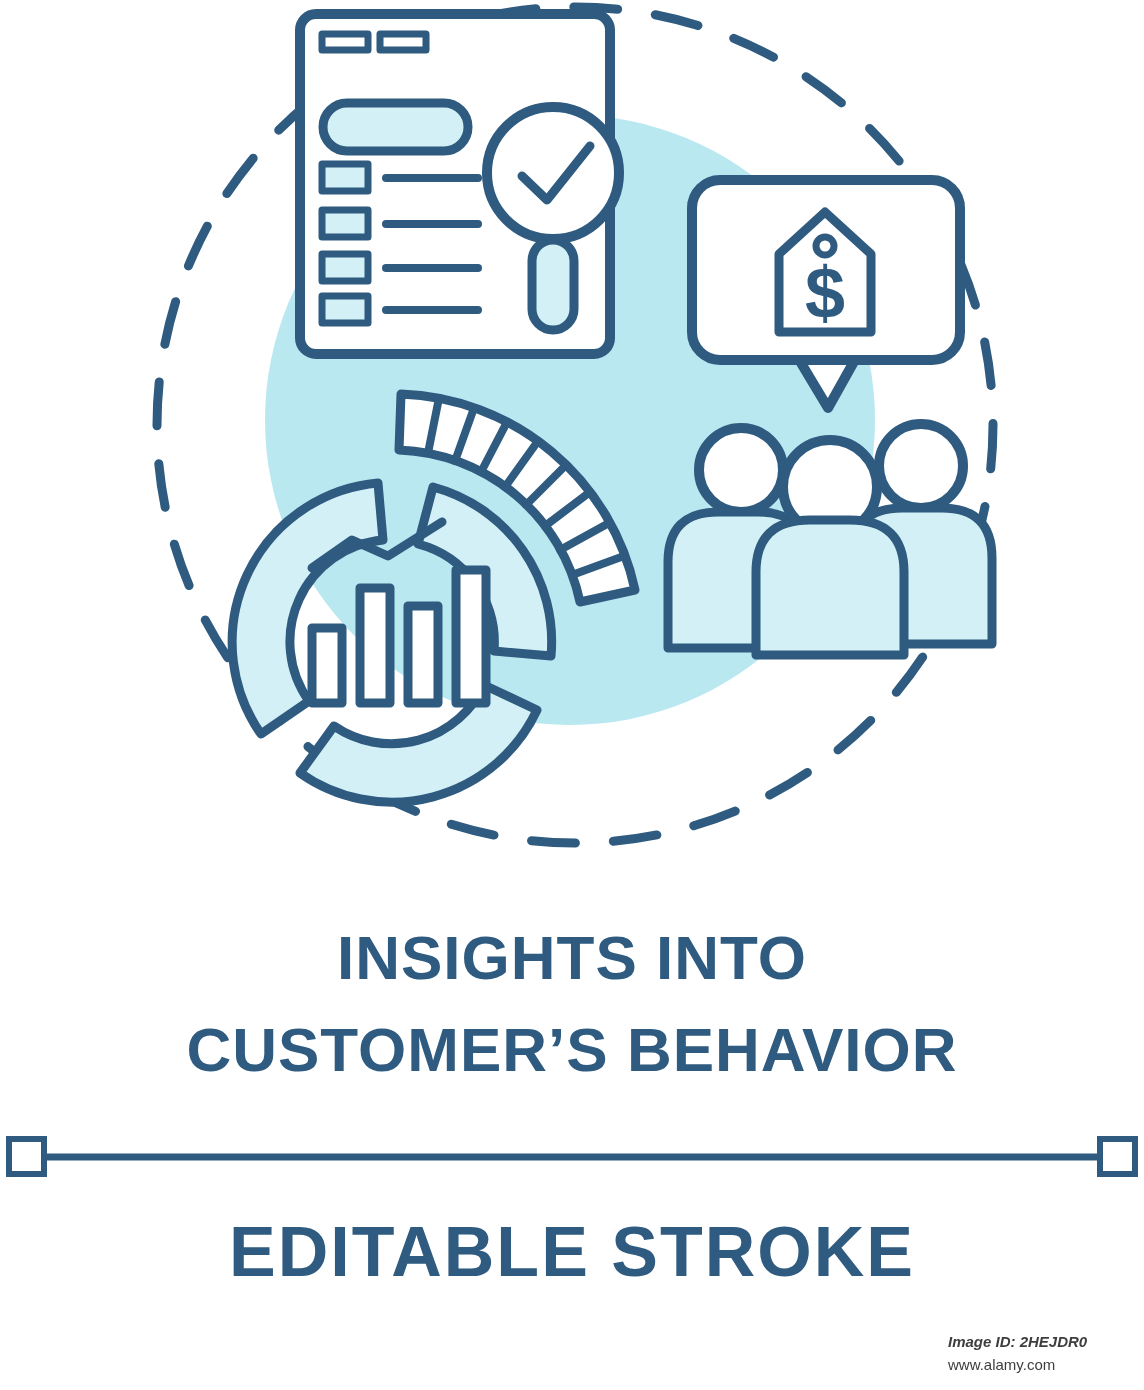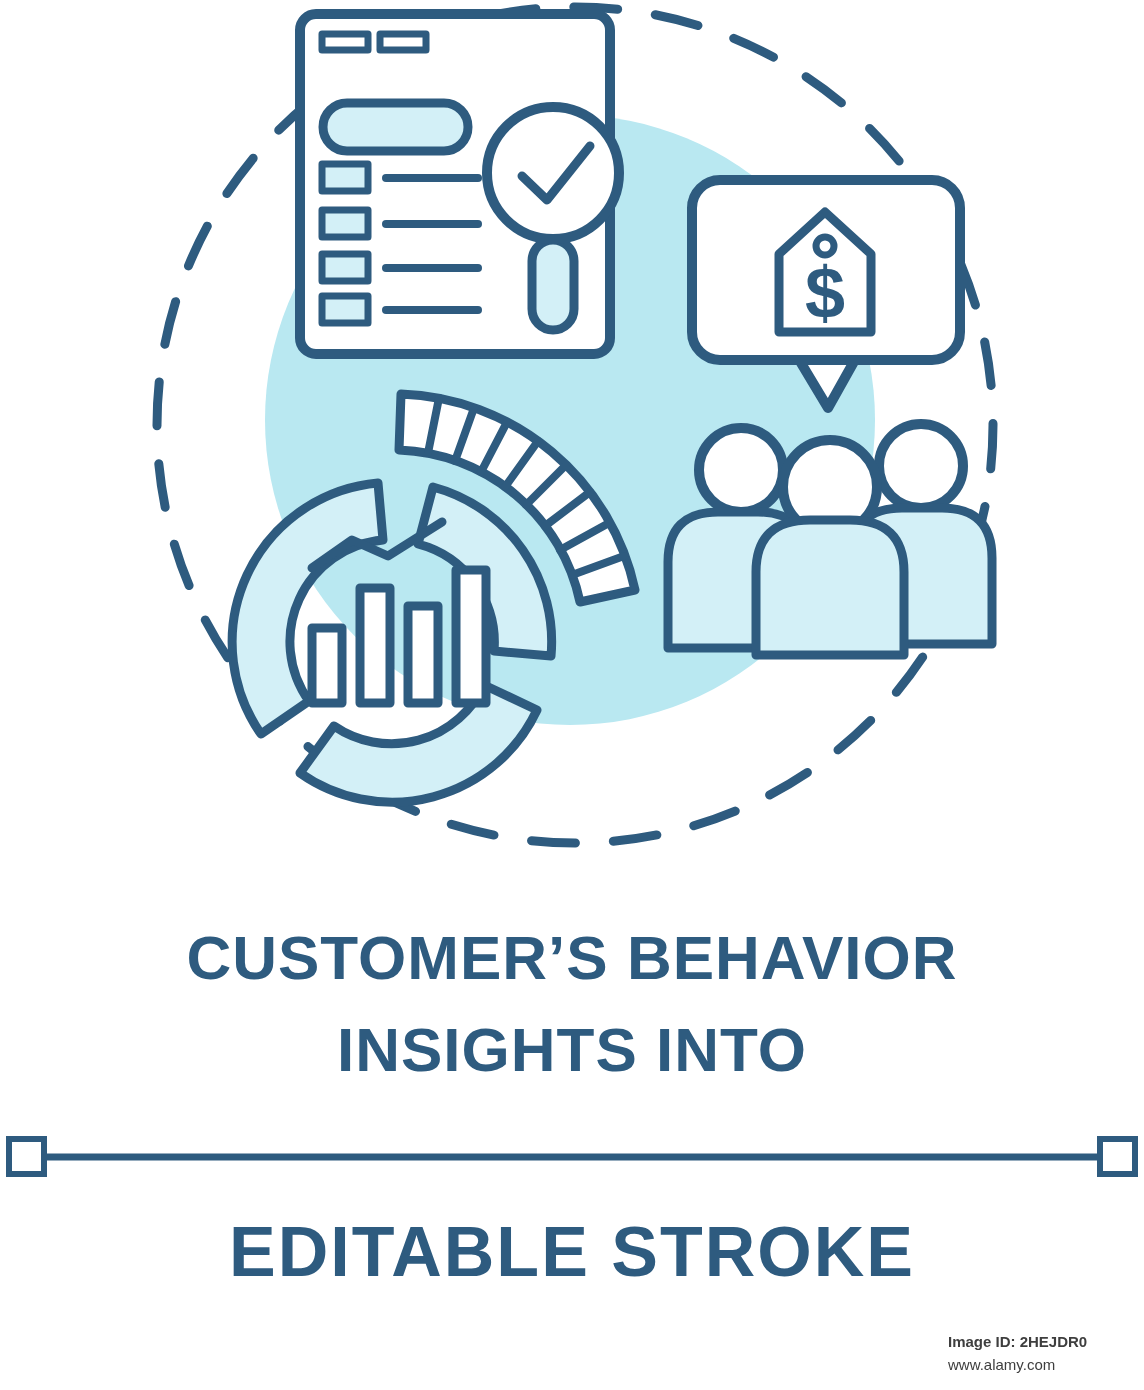--- a/index.html
+++ b/index.html
@@ -33,21 +33,21 @@
   .stroke-strip{position:absolute;top:1125px;left:0;}
   .stroke-label{
     position:absolute;top:1212px;left:0;width:100%;text-align:center;
     color:var(--stroke);font-size:70px;font-weight:700;letter-spacing:2px;
     line-height:80px;
   }
   .watermark{
     position:absolute;right:0;bottom:0;width:212px;height:74px;background:#ffffff;
     padding:14px 0 0 16px;color:var(--watermark-text);font-size:15px;line-height:23px;
   }
-  .watermark .wm-id{font-weight:700;}
+  .watermark .wm-id{font-weight:700;font-style:italic;}
 </style>
 </head>
 <body>
 
 <div class="canvas">
 
   <svg class="illustration" width="1144" height="880" viewBox="0 0 1144 880">
 
     <circle cx="575" cy="425" r="418" fill="none" stroke="var(--stroke)" stroke-width="9" stroke-linecap="round" stroke-dasharray="44 38"></circle>
 
@@ -113,22 +113,22 @@
       <circle class="fw10" cx="741" cy="470" r="42"></circle>
       <path class="fc" d="M 668 648 L 668 562 Q 668 512 718 512 L 758 512 Q 808 512 808 562 L 808 648 Z"></path>
       <circle class="fw10" cx="921" cy="466" r="42"></circle>
       <path class="fc" d="M 852 644 L 852 558 Q 852 508 902 508 L 942 508 Q 992 508 992 558 L 992 644 Z"></path>
       <circle class="fw10" cx="830" cy="487" r="47"></circle>
       <path class="fc" d="M 756 655 L 756 572 Q 756 520 810 520 L 850 520 Q 904 520 904 572 L 904 655 Z"></path>
     </g>
   </svg>
 
   <div class="title">
+    <div>INSIGHTS INTO</div>
     <div>CUSTOMER’S BEHAVIOR</div>
-    <div>INSIGHTS INTO</div>
   </div>
 
   <svg class="stroke-strip" width="1144" height="64" viewBox="0 0 1144 64">
     <line x1="44" y1="32" x2="1100" y2="32" stroke="var(--stroke)" stroke-width="7"></line>
     <rect x="9" y="14" width="35" height="35" fill="#ffffff" stroke="var(--stroke)" stroke-width="6"></rect>
     <rect x="1100" y="14" width="35" height="35" fill="#ffffff" stroke="var(--stroke)" stroke-width="6"></rect>
   </svg>
 
   <div class="stroke-label">EDITABLE STROKE</div>
 

